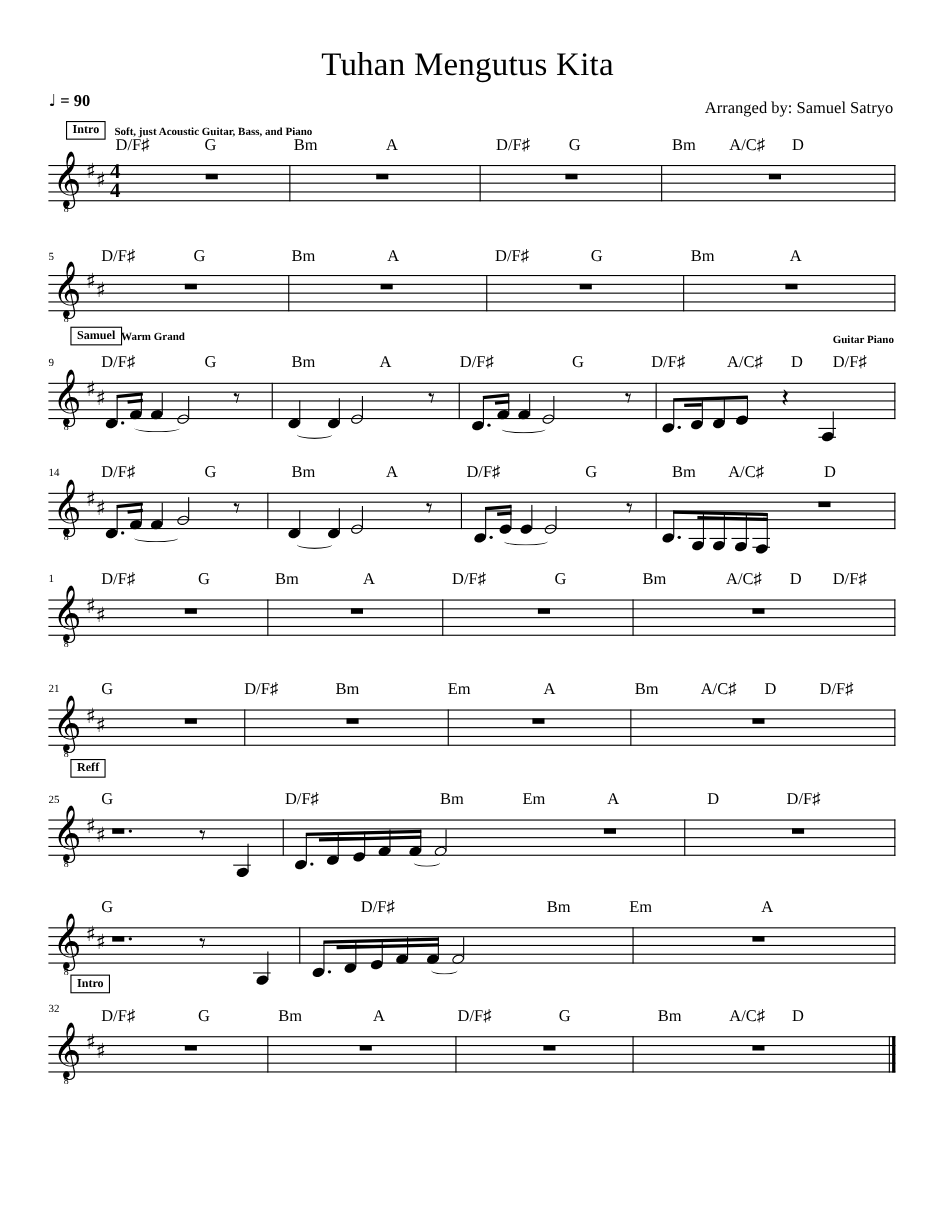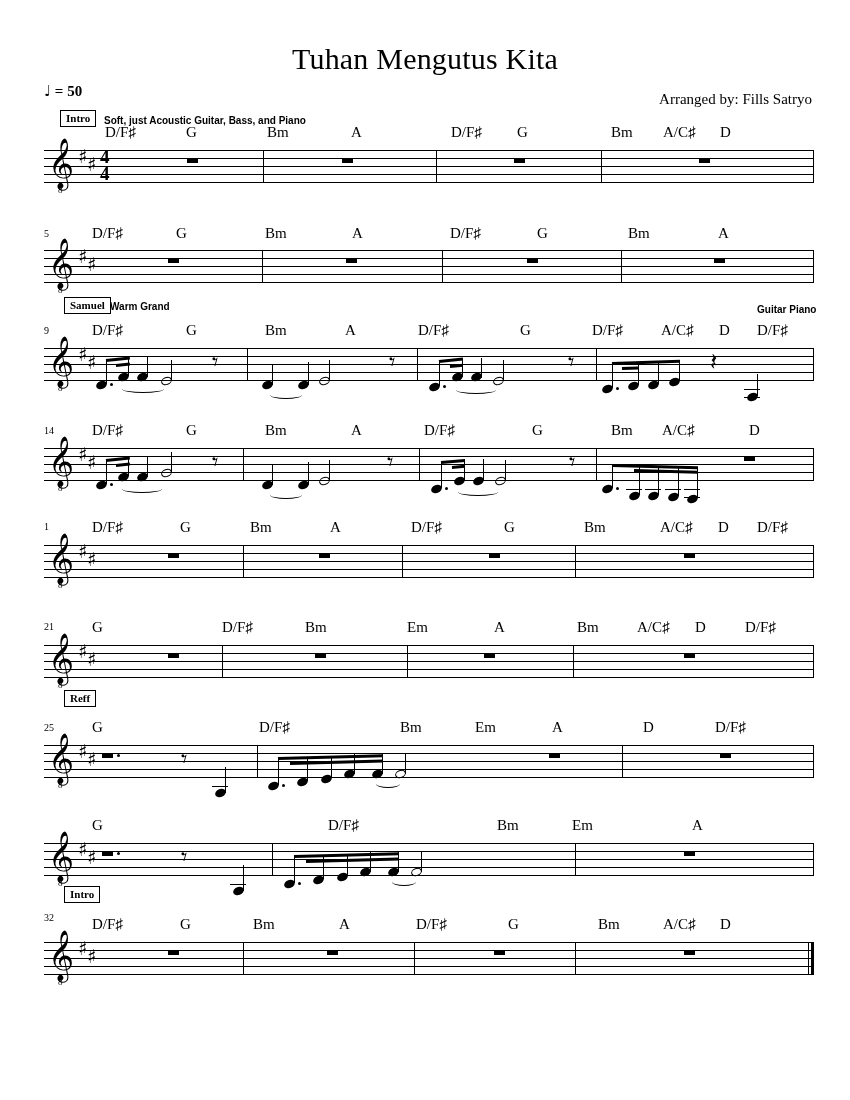--- a/index.html
+++ b/index.html
@@ -143,21 +143,21 @@
     font-size: 11px;
     font-weight: bold;
     font-family: "Liberation Serif", serif;
     background: #fff;
     line-height: 12px;
   }
   .textmark {
     position: absolute;
     font-size: 10px;
     font-weight: bold;
-    font-family: Liberation Sans, sans-serif;
+    font-family: Liberation Serif, serif;
     white-space: nowrap;
   }
 
   
   .rest-whole {
     position: absolute;
     width: 11px;
     height: 5px;
     background: #000;
   }
@@ -228,24 +228,24 @@
 </style>
 </head>
 <body>
 
 <div class="page">
 
   <div class="title">Tuhan Mengutus Kita</div>
 
   <div class="tempo">
     <span class="note-glyph">♩</span>
-    <span>= 50</span>
-  </div>
-
-  <div class="arranger">Arranged by: Fills Satryo</div>
+    <span>= 90</span>
+  </div>
+
+  <div class="arranger">Arranged by: Samuel Satryo</div>
 
   <div class="rehearsal" style="left:60px; top:110px;">Intro</div>
   <div class="textmark" style="left:104px; top:115px;">Soft, just Acoustic Guitar, Bass, and Piano</div>
 
   <div class="chord" style="left:105px; top:124px;">D/F♯</div>
   <div class="chord" style="left:186px; top:124px;">G</div>
   <div class="chord" style="left:267px; top:124px;">Bm</div>
   <div class="chord" style="left:351px; top:124px;">A</div>
   <div class="chord" style="left:451px; top:124px;">D/F♯</div>
   <div class="chord" style="left:517px; top:124px;">G</div>

